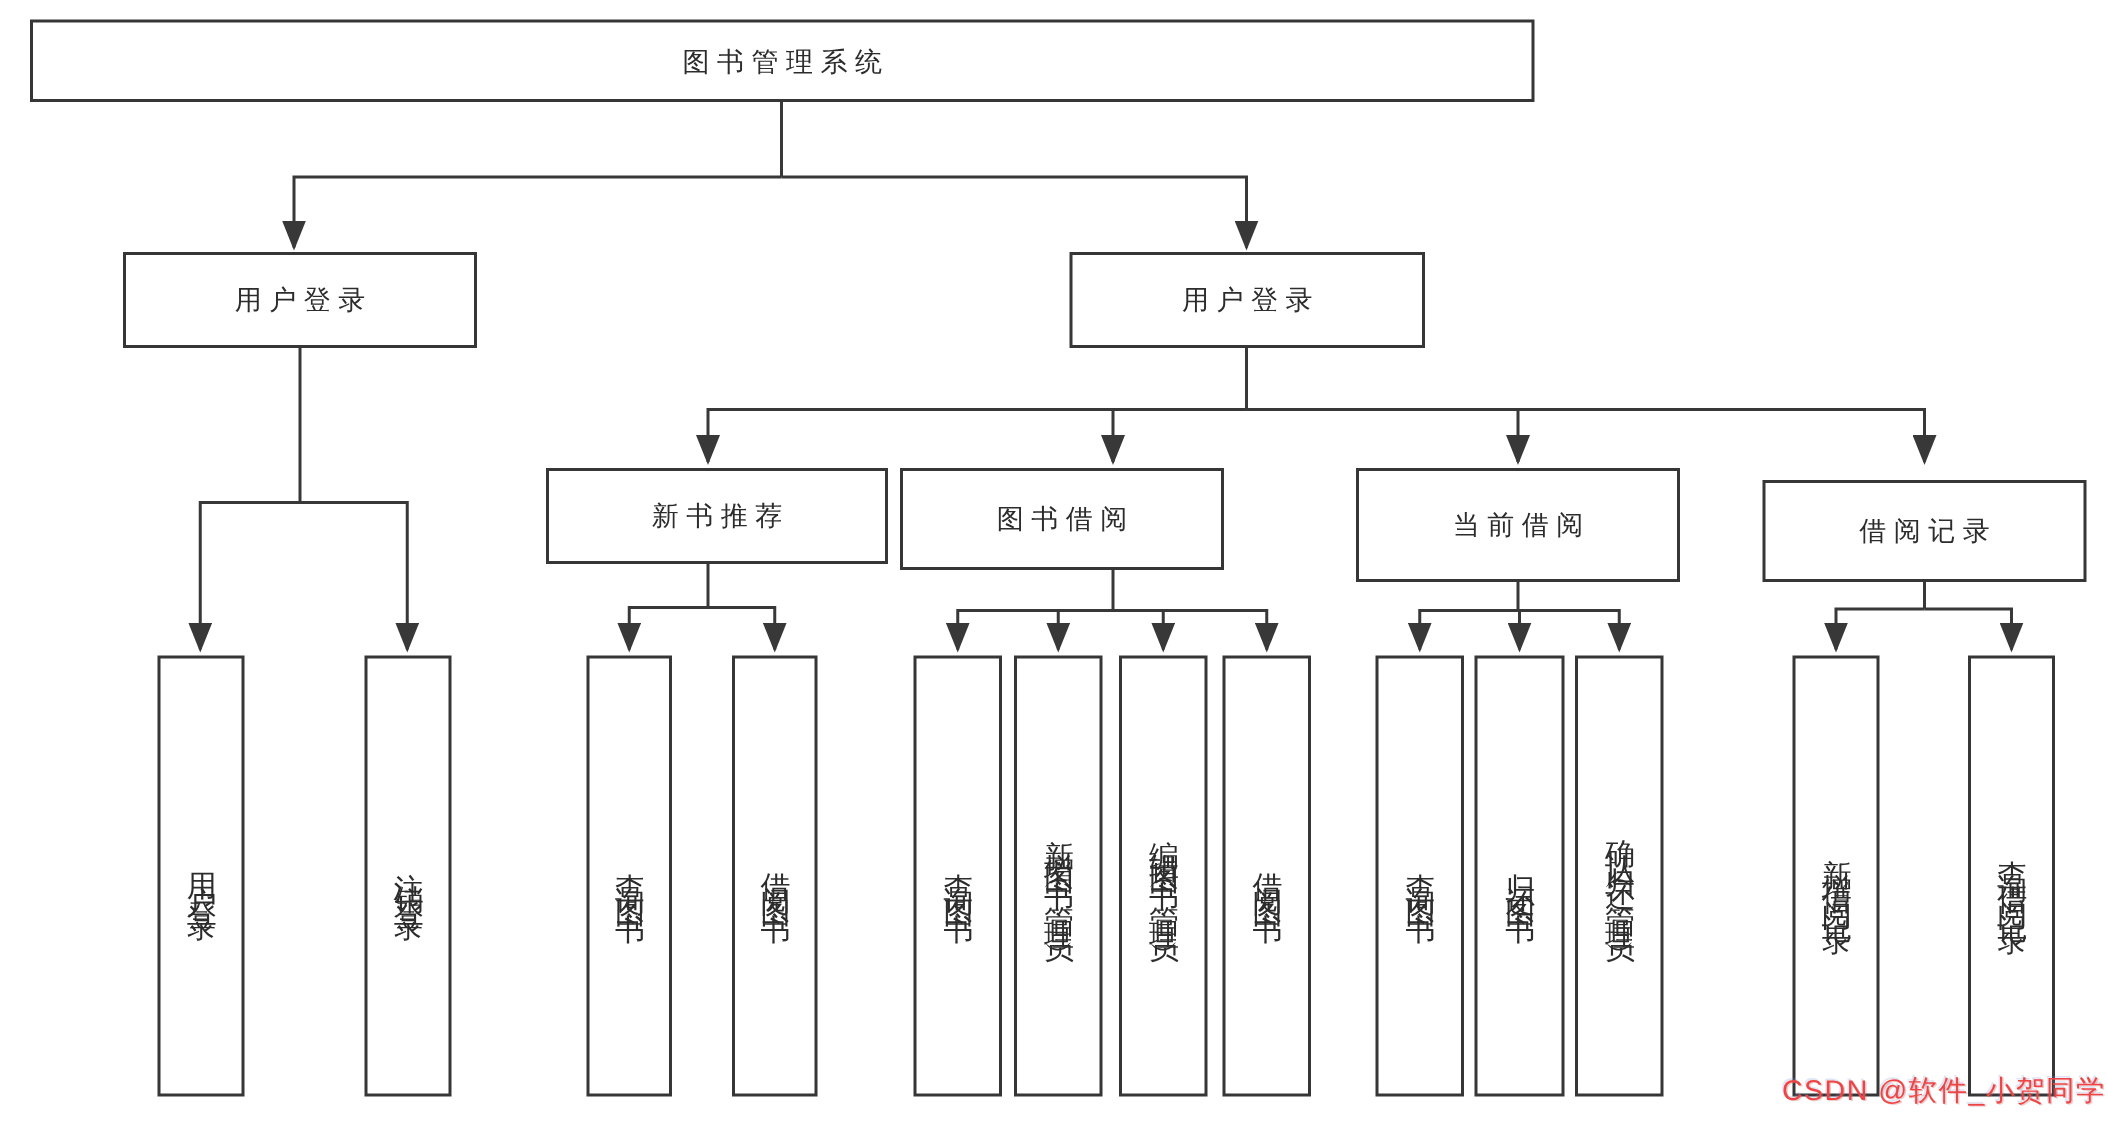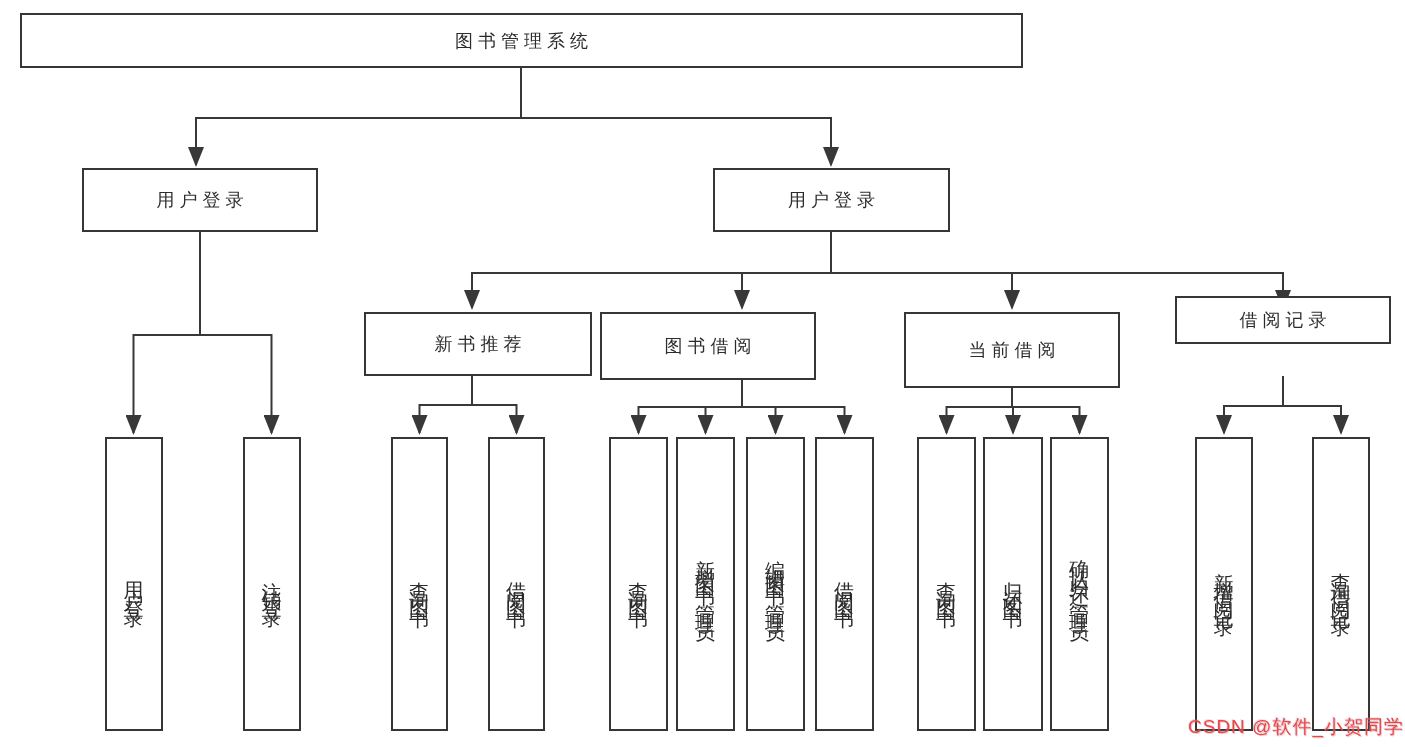--- a/index.html
+++ b/index.html
@@ -87,21 +87,21 @@
 
   <div class="box h" style="left:364px;top:312px;width:228px;height:64px">
     <span class="lbl">新书推荐</span>
   </div>
   <div class="box h" style="left:600px;top:312px;width:216px;height:68px">
     <span class="lbl">图书借阅</span>
   </div>
   <div class="box h" style="left:904px;top:312px;width:216px;height:76px">
     <span class="lbl">当前借阅</span>
   </div>
-  <div class="box h" style="left:1175px;top:296px;width:216px;height:48px">
+  <div class="box h" style="left:1175px;top:320px;width:216px;height:68px">
     <span class="lbl">借阅记录</span>
   </div>
 
   <div class="box v" style="left:105px;top:437px;width:58px;height:294px">
     <span class="lbl">用户登录</span>
   </div>
   <div class="box v" style="left:243px;top:437px;width:58px;height:294px">
     <span class="lbl">注销登录</span>
   </div>
 

